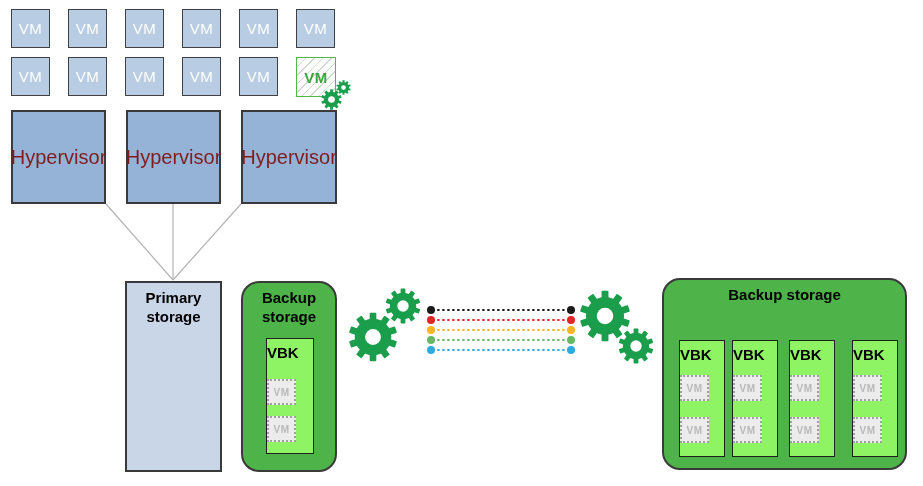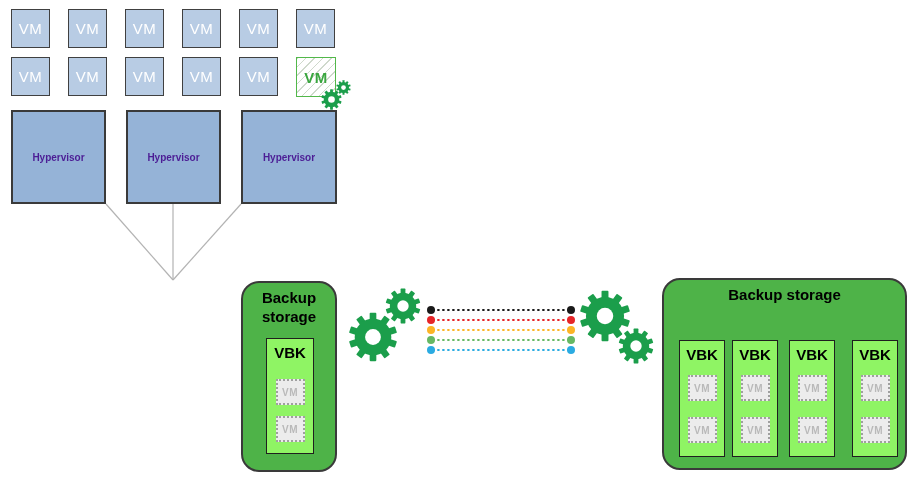--- a/index.html
+++ b/index.html
@@ -20,31 +20,31 @@
       repeating-linear-gradient(135deg,#cfd9cc 0px,#cfd9cc 1px,transparent 1px,transparent 6px),
       #ffffff;
     border:1.5px solid #52b84a;
     color:#3aa63f;font-weight:bold;
   }
   .bigbox{
     position:absolute;box-sizing:border-box;border:2px solid #3a3a3a;
   }
   .hypervisor{
     background:#95b3d7;display:flex;align-items:center;justify-content:center;
-    font-weight:bold;font-size:10px;color:#4c1d95;
+    font-weight:normal;font-size:20px;color:#7f1d1d;
   }
   .primary{background:#c9d6e8;}
   .green{background:#4eb348;border-radius:18px;}
   .storage-title{
     text-align:center;font-weight:bold;font-size:15px;line-height:1.25;
     padding-top:6px;color:#000;
   }
   .vbk-box{
     position:absolute;box-sizing:border-box;background:#8ff464;border:1.5px solid #1f1f1f;
-    display:flex;flex-direction:column;align-items:center;
+    display:flex;flex-direction:column;
   }
   .vbk-label{font-weight:bold;font-size:15px;color:#000;margin-top:5px;}
   .ghost-vm{
     width:29px;height:26px;box-sizing:border-box;background:#ececec;
     border:2px dotted #9f9f9f;display:flex;align-items:center;justify-content:center;
     font-size:10px;font-weight:bold;color:#b9b9b9;letter-spacing:.5px;
   }
   .overlay{position:absolute;left:0;top:0;pointer-events:none;}
 </style>
 </head>
@@ -67,20 +67,23 @@
     <div class="vm">VM</div>
     <div class="vm">VM</div>
     <div class="vm">VM</div>
     <div class="vm hatched">VM</div>
   </div>
 
   <div class="bigbox hypervisor" style="left:11px;top:110px;width:95px;height:94px;">Hypervisor</div>
   <div class="bigbox hypervisor" style="left:126px;top:110px;width:95px;height:94px;">Hypervisor</div>
   <div class="bigbox hypervisor" style="left:241px;top:110px;width:96px;height:94px;">Hypervisor</div>
 
+  <div class="bigbox primary" style="left:125px;top:281px;width:97px;height:191px;">
+    <div class="storage-title">Primary storage</div>
+  </div>
 
   <div class="bigbox green" style="left:241px;top:281px;width:96px;height:191px;">
     <div class="storage-title">Backup storage</div>
     <div class="vbk-box" style="left:23px;top:55px;width:48px;height:116px;">
       <div class="vbk-label">VBK</div>
       <div class="ghost-vm" style="margin-top:18px;">VM</div>
       <div class="ghost-vm" style="margin-top:11px;">VM</div>
     </div>
   </div>
 

